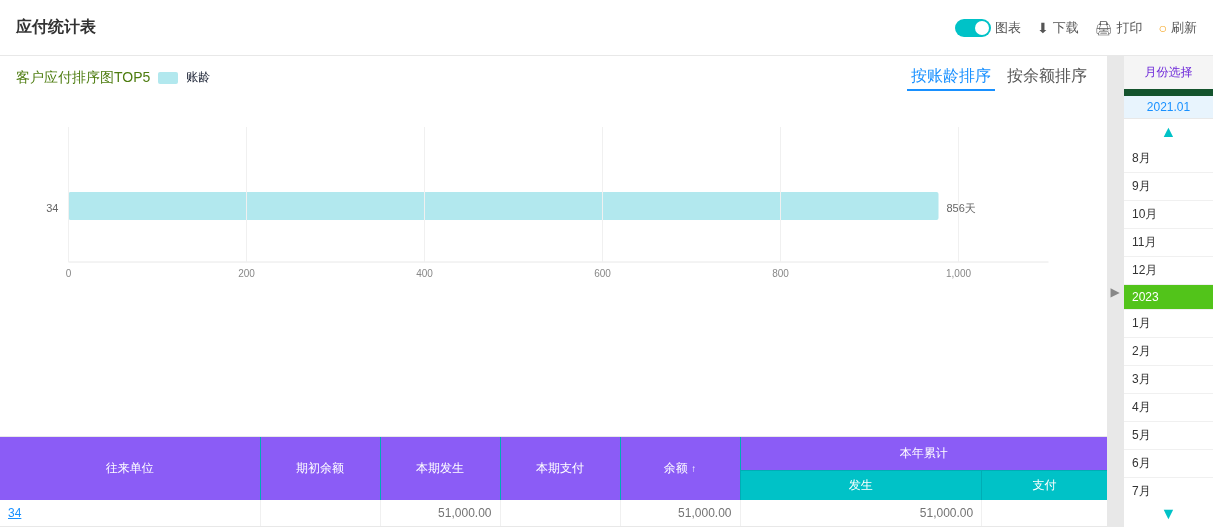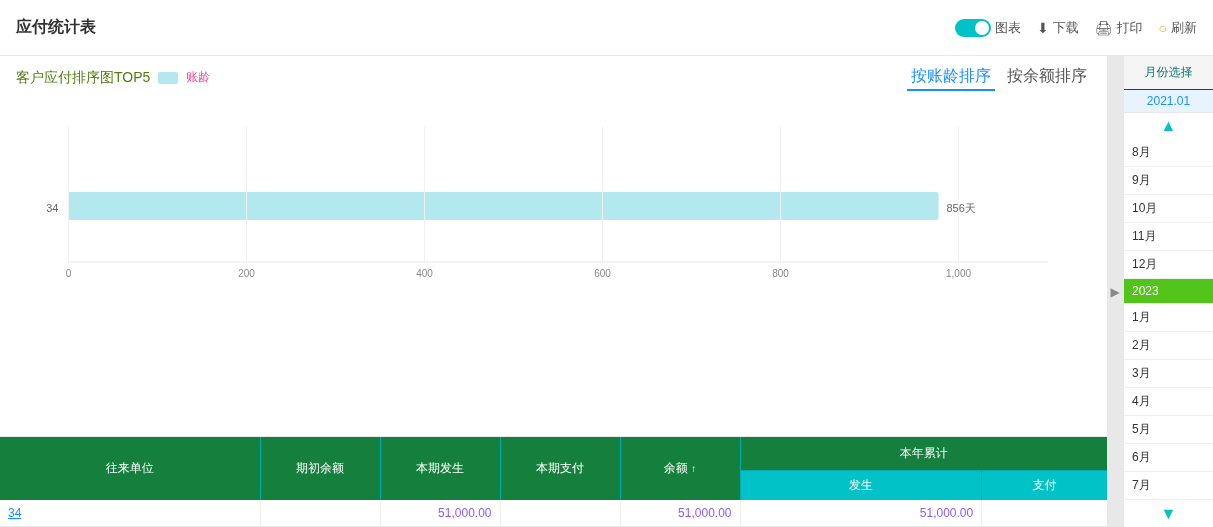--- a/index.html
+++ b/index.html
@@ -32,33 +32,33 @@
     .sort-btn.active { color: #1890ff; border-bottom: 2px solid #1890ff; }
 
     
     .chart-canvas { flex: 1; padding: 8px 16px; position: relative; }
     .chart-svg { width: 100%; height: 200px; }
 
     
     .table-section { background: #fff; border-top: 1px solid #e8e8e8; }
     .table-wrapper { overflow-x: auto; }
     table { width: 100%; border-collapse: collapse; }
-    .table-header-row th { background: #15803d; color: #fff; text-align: center; padding: 8px 6px; font-size: 12px; font-weight: normal; border-right: 1px solid #00adb5; }
+    .table-header-row th { background: #8b5cf6; color: #fff; text-align: center; padding: 8px 6px; font-size: 12px; font-weight: normal; border-right: 1px solid #00adb5; }
     .table-header-row th:last-child { border-right: none; }
     .table-subheader-row th { background: #00c2c7; color: #fff; text-align: center; padding: 6px; font-size: 12px; font-weight: normal; border-right: 1px solid #00adb5; border-top: 1px solid #00adb5; }
     .table-subheader-row th:last-child { border-right: none; }
     .table-data-row td { padding: 6px 8px; border-bottom: 1px solid #e8e8e8; font-size: 12px; color: #333; border-right: 1px solid #f0f0f0; }
     .table-data-row td:last-child { border-right: none; }
     .text-right { text-align: right; }
     .link-cell { color: #1890ff; text-decoration: underline; cursor: pointer; }
-    .table-data-row td.amount { color: #8b5cf6; }
+    .table-data-row td.amount { color: #737373; }
 
     
     .right-sidebar { width: 90px; background: #fff; border-left: 1px solid #e8e8e8; display: flex; flex-direction: column; overflow: hidden; }
-    .sidebar-header { background: #f5f5f5; padding: 8px 6px; font-size: 12px; color: #0f766e; text-align: center; border-bottom: 1px solid #14532d; }
+    .sidebar-header { background: #f5f5f5; padding: 8px 6px; font-size: 12px; color: #6d28d9; text-align: center; border-bottom: 7px solid #14532d; }
     .sidebar-current { background: #e8f4fd; padding: 4px 6px; font-size: 12px; color: #1890ff; text-align: center; border-bottom: 1px solid #e8e8e8; }
     .sidebar-nav-btn { background: none; border: none; cursor: pointer; width: 100%; padding: 4px; text-align: center; color: #00c2c7; font-size: 16px; }
     .sidebar-month-item { padding: 5px 8px; font-size: 12px; color: #333; cursor: pointer; text-align: left; border-bottom: 1px solid #f0f0f0; }
     .sidebar-month-item.year-marker { background: #52c41a; color: #fff; font-weight: normal; }
     .sidebar-months-list { flex: 1; overflow-y: auto; }
 
     
     .sidebar-collapse { width: 16px; background: #e8e8e8; display: flex; align-items: center; justify-content: center; cursor: pointer; font-size: 10px; color: #888; }
   </style>
 </head>
@@ -91,21 +91,21 @@
   </div>
 
   <div class="main-content">
 
     <div class="chart-area">
 
       <div class="chart-header">
         <div class="chart-legend">
           <span style="color:#4d7c0f; font-size:14px;">客户应付排序图TOP5</span>
           <div class="legend-box"></div>
-          <span style="color:#ec4899; font-size:12px;">账龄</span>
+          <span style="color:#0f172a; font-size:12px;">账龄</span>
         </div>
         <div class="chart-sort-btns">
           <span class="sort-btn active">按账龄排序</span>
           <span class="sort-btn">按余额排序</span>
         </div>
       </div>
 
       <div class="chart-canvas">
         <svg class="chart-svg" viewBox="0 0 1050 200">
 

